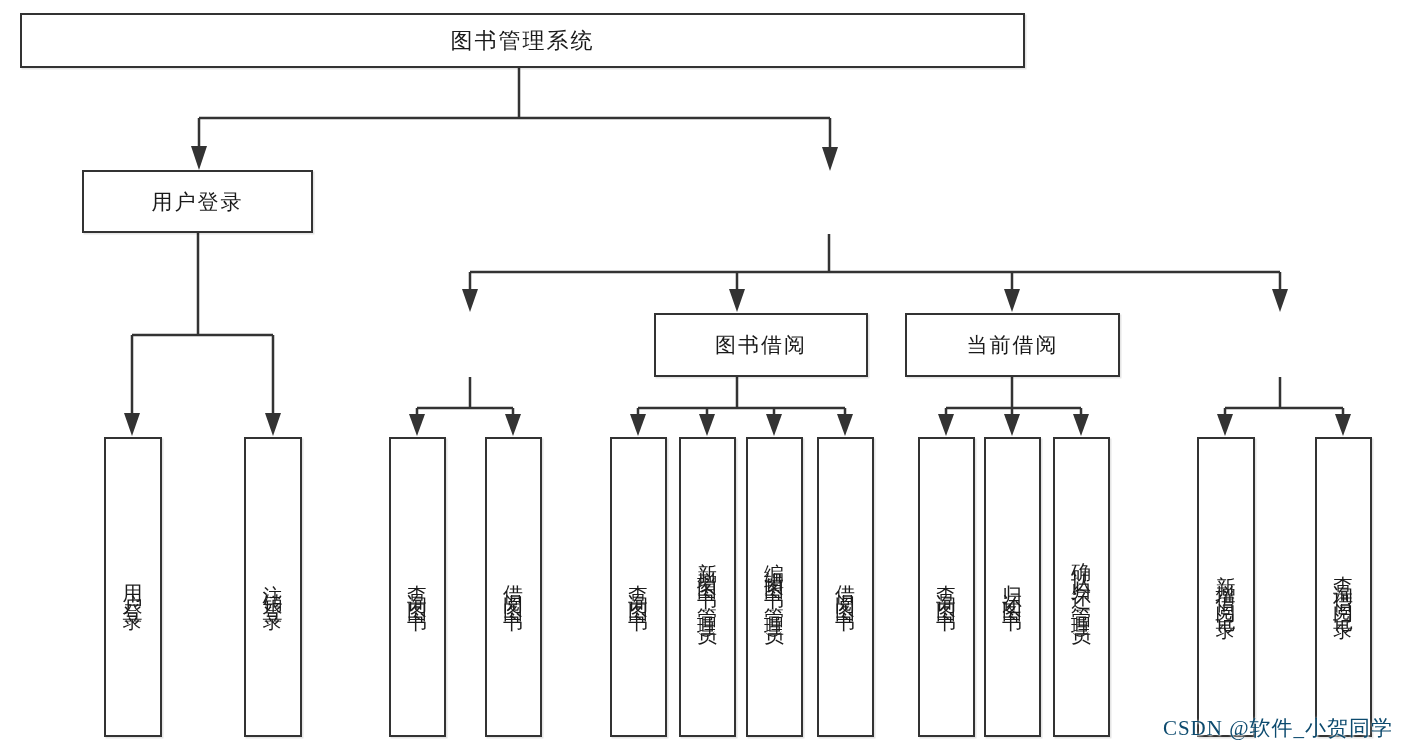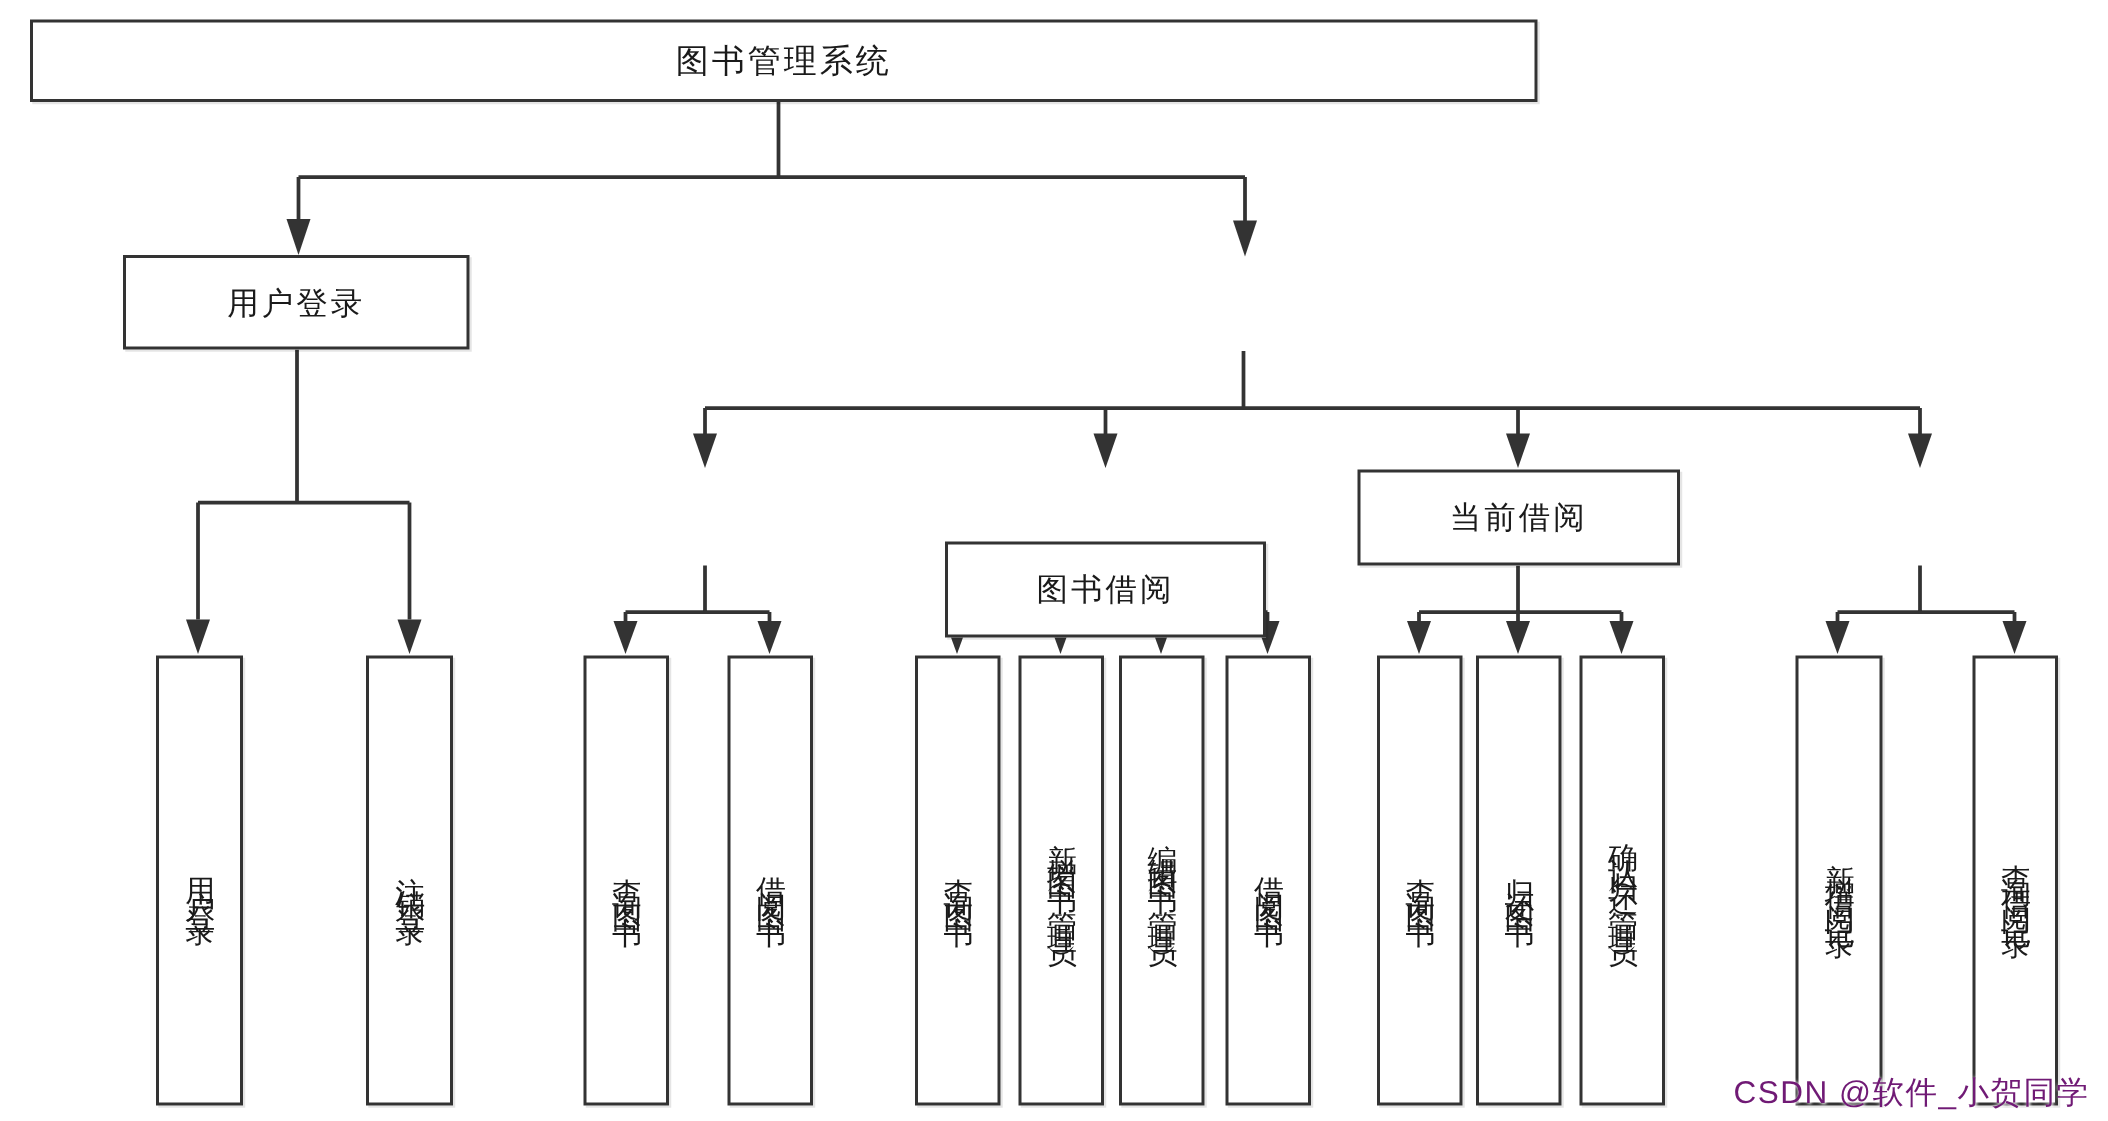--- a/index.html
+++ b/index.html
@@ -13,20 +13,21 @@
     position: relative;
     overflow: hidden;
     font-family: "Liberation Sans", sans-serif;
     color: #1a1a1a;
   }
   .canvas {
     position: absolute;
     left: 0; top: 0;
     width: 1405px;
     height: 747px;
+    font-family: Liberation Serif, serif;
   }
   svg.edges {
     position: absolute;
     left: 0; top: 0;
     pointer-events: none;
   }
   .node {
     position: absolute;
     background: #ffffff;
     border: 2.5px solid #333333;
@@ -49,21 +50,21 @@
     text-orientation: mixed;
     font-size: 20px;
     line-height: 1;
     letter-spacing: 9px;
   }
   .watermark {
     position: absolute;
     right: 12px;
     top: 714px;
     font-size: 21px;
-    color: #701a75;
+    color: #0c4a6e;
     letter-spacing: 1px;
     text-shadow: 0 0 3px rgba(255,255,255,0.9), 1px 1px 2px rgba(255,255,255,0.9);
     white-space: nowrap;
   }
 </style>
 </head>
 <body>
 
 <div class="canvas">
 
@@ -108,21 +109,21 @@
   </svg>
 
   <div class="node h-node root" style="left:20px; top:13px; width:1005px; height:55px;">
     <span>图书管理系统</span>
   </div>
 
   <div class="node h-node" style="left:82px; top:170px; width:231px; height:63px;">
     <span>用户登录</span>
   </div>
 
-  <div class="node h-node" style="left:630px; top:313px; width:214px; height:64px;margin-top:48px;">
+  <div class="node h-node" style="left:654px; top:313px; width:214px; height:64px;">
     <span>图书借阅</span>
   </div>
   <div class="node h-node" style="left:905px; top:313px; width:215px; height:64px;">
     <span>当前借阅</span>
   </div>
 
   <div class="node leaf" style="left:104px; top:437px; width:58px; height:300px;">
     <span>用户登录</span>
   </div>
   <div class="node leaf" style="left:244px; top:437px; width:58px; height:300px;">

